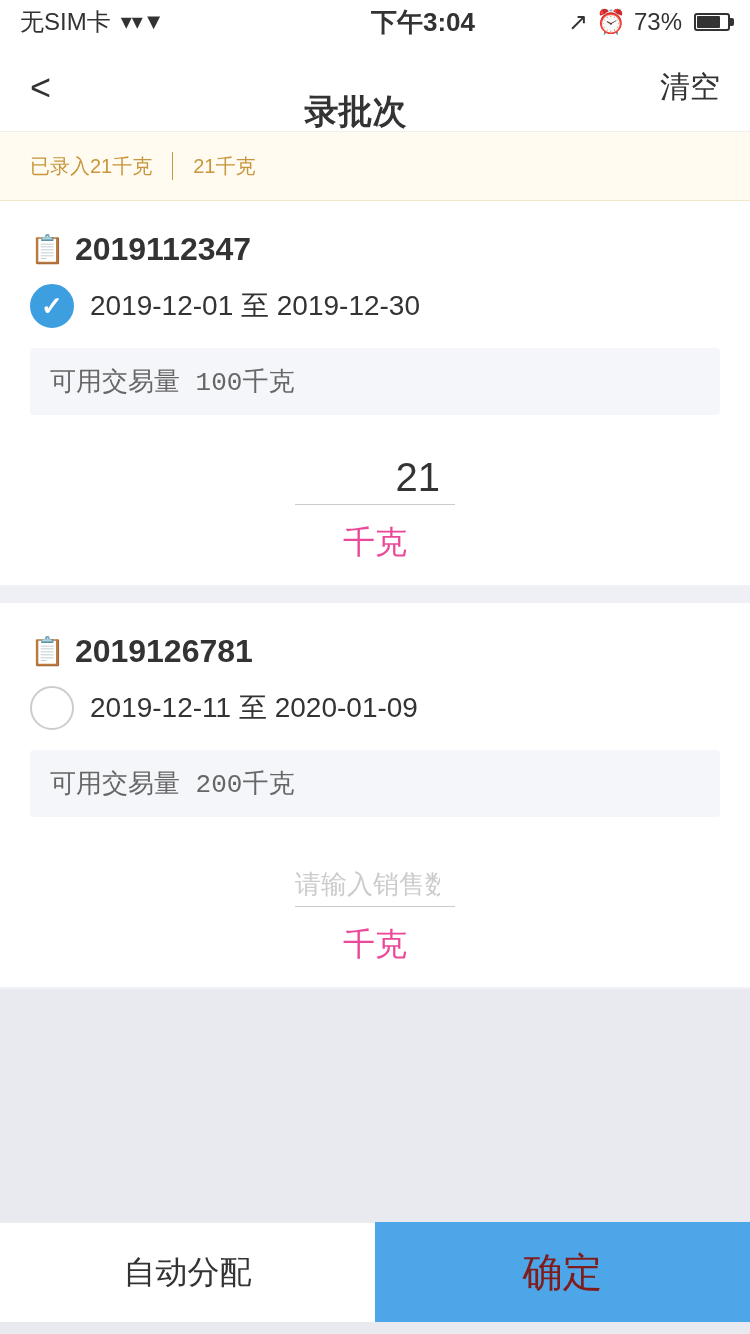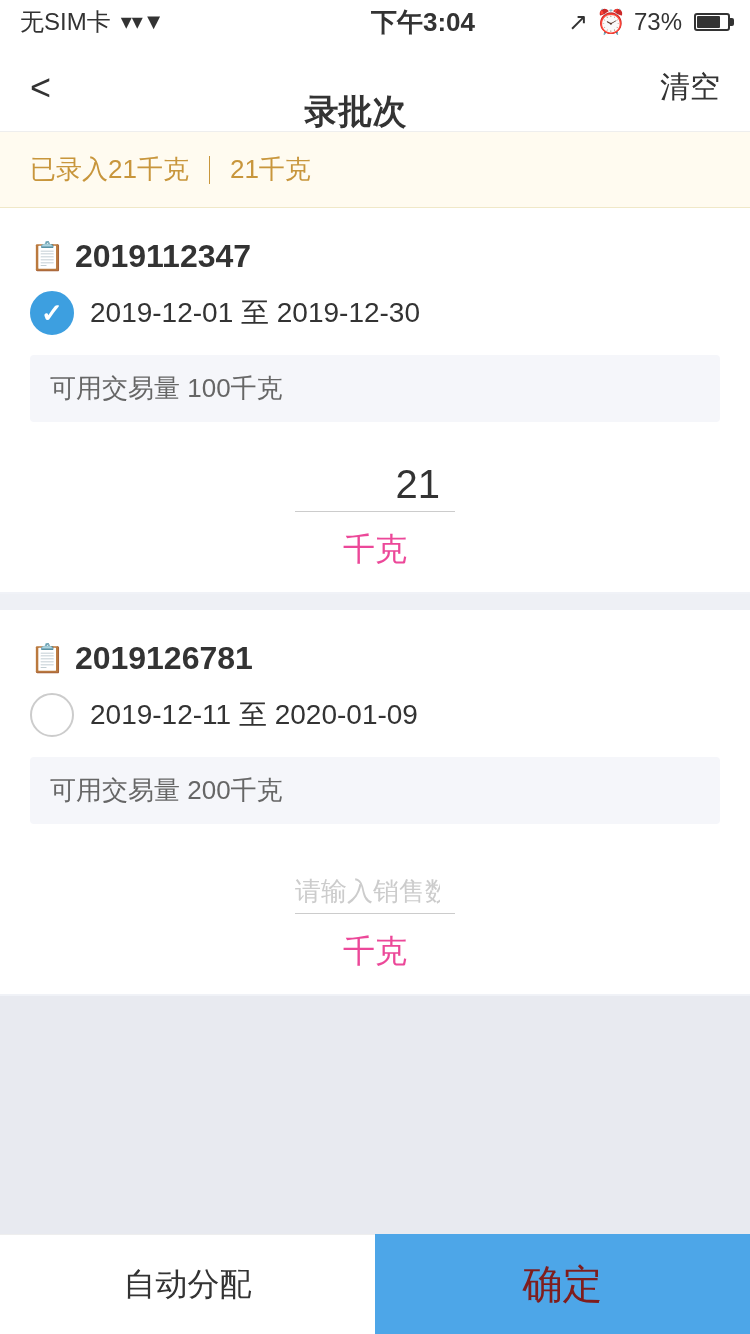--- a/index.html
+++ b/index.html
@@ -108,21 +108,21 @@
     
     .info-banner {
       background: #fffbf0;
       padding: 20px 30px;
       display: flex;
       align-items: center;
       gap: 20px;
       border-bottom: 1px solid #f0e8c8;
     }
     .info-banner-text {
-      font-size: 26px;
+      font-size: 20px;
       color: #c8963c;
     }
     .info-divider {
       width: 1px;
       height: 28px;
       background: #c8963c;
     }
 
     
     .card {
@@ -182,20 +182,21 @@
       color: #333;
     }
     .available-qty {
       background: #f5f6fa;
       margin: 0 0 0 0;
       padding: 16px 20px;
       font-size: 26px;
       color: #666;
       border-radius: 4px;
       margin-bottom: 20px;
+      font-family: Liberation Mono, monospace;
     }
 
     
     .qty-row {
       display: flex;
       align-items: center;
       justify-content: flex-end;
       padding: 20px 30px;
       gap: 16px;
       background: #fff;
@@ -233,21 +234,21 @@
     
     .empty-area {
       background: #e8eaf0;
       flex: 1;
       min-height: 420px;
     }
 
     
     .bottom-bar {
       position: fixed;
-      bottom: 0;
+      bottom: 12px;
       left: 0;
       width: 750px;
       height: 100px;
       display: flex;
     }
     .btn-auto {
       flex: 1;
       background: #fff;
       border: none;
       font-size: 32px;

